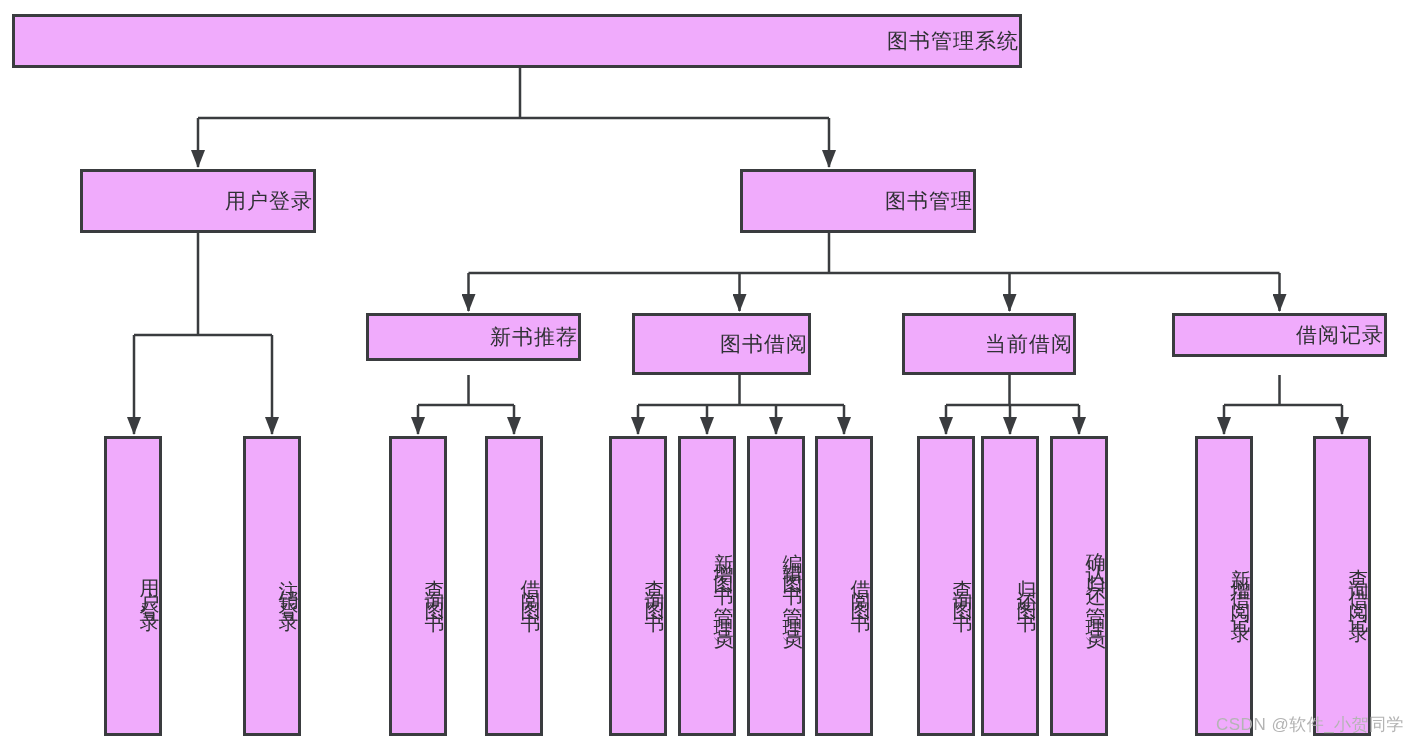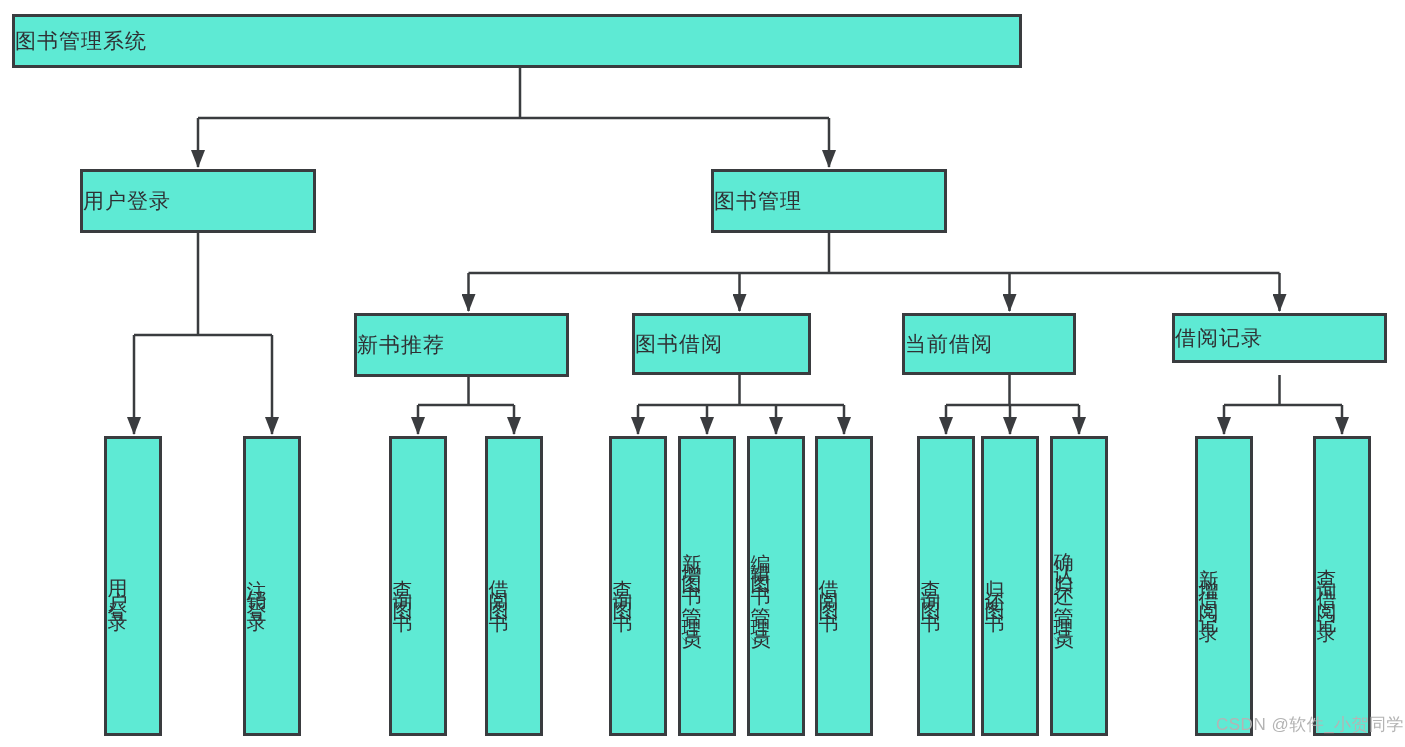--- a/index.html
+++ b/index.html
@@ -12,23 +12,24 @@
   .stage{
     position:relative;
     width:1405px;height:747px;
     background:var(--background);
     overflow:hidden;
     font-family:"Liberation Sans","DejaVu Sans",sans-serif;
   }
   .wires{position:absolute;left:0;top:0;}
   .box{
     position:absolute;box-sizing:border-box;
-    background:#5eead4;border:3px solid var(--line);
-    display:flex;align-items:center;justify-content:flex-start;
+    background:#f0abfc;border:3px solid var(--line);
+    display:flex;align-items:center;justify-content:flex-end;
     z-index:2;
+    font-family:Liberation Mono, monospace;
   }
   .hl{
     font-size:21px;color:var(--text);letter-spacing:1px;
     white-space:nowrap;
   }
   .vl{
     writing-mode:vertical-lr;
     font-size:20px;color:var(--text);
     letter-spacing:11px;line-height:1.1;
     white-space:nowrap;
@@ -87,34 +88,34 @@
     </g>
   </svg>
 
   <div class="box" style="left:12px;top:14px;width:1010px;height:54px">
     <span class="hl">图书管理系统</span>
   </div>
 
   <div class="box" style="left:80px;top:169px;width:236px;height:64px">
     <span class="hl">用户登录</span>
   </div>
-  <div class="box" style="left:711px;top:169px;width:236px;height:64px">
+  <div class="box" style="left:740px;top:169px;width:236px;height:64px">
     <span class="hl">图书管理</span>
   </div>
 
-  <div class="box" style="left:354px;top:313px;width:215px;height:64px">
+  <div class="box" style="left:366px;top:313px;width:215px;height:48px">
     <span class="hl">新书推荐</span>
   </div>
   <div class="box" style="left:632px;top:313px;width:179px;height:62px">
     <span class="hl">图书借阅</span>
   </div>
   <div class="box" style="left:902px;top:313px;width:174px;height:62px">
     <span class="hl">当前借阅</span>
   </div>
-  <div class="box" style="left:1172px;top:313px;width:215px;height:50px">
+  <div class="box" style="left:1172px;top:313px;width:215px;height:44px">
     <span class="hl">借阅记录</span>
   </div>
 
   <div class="box" style="left:104px;top:436px;width:58px;height:300px">
     <span class="vl">用户登录</span>
   </div>
   <div class="box" style="left:243px;top:436px;width:58px;height:300px">
     <span class="vl">注销登录</span>
   </div>
 

